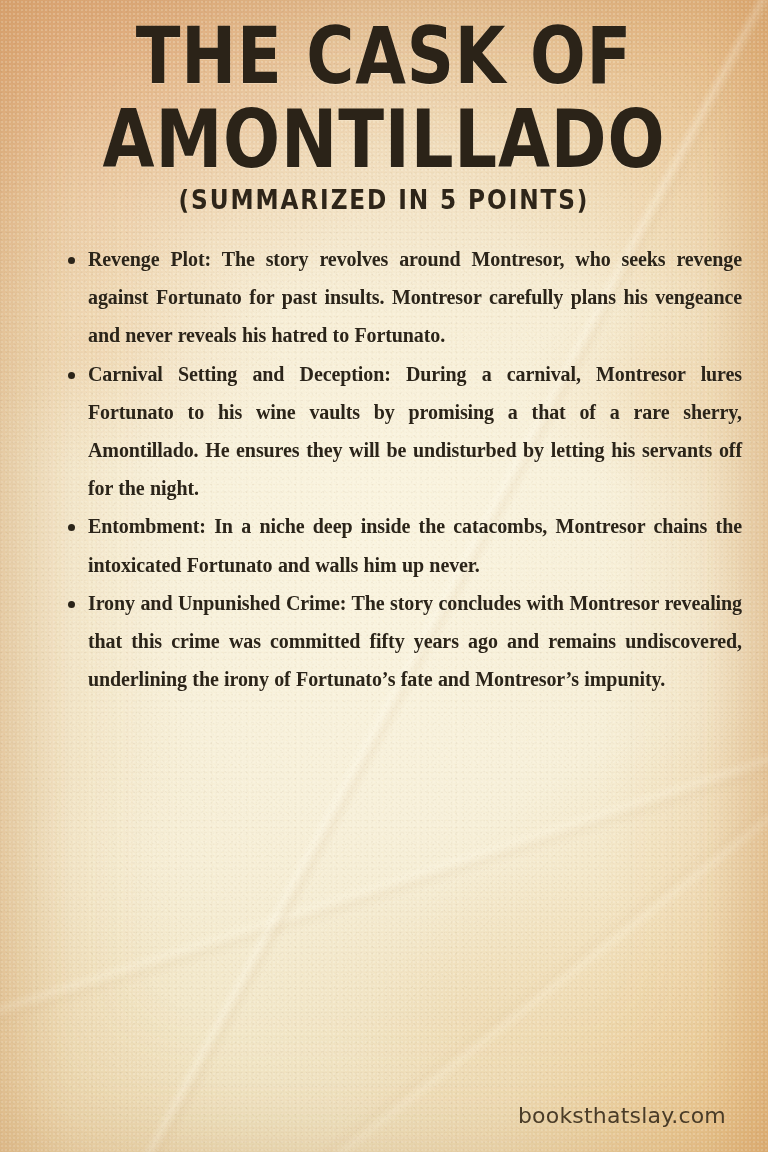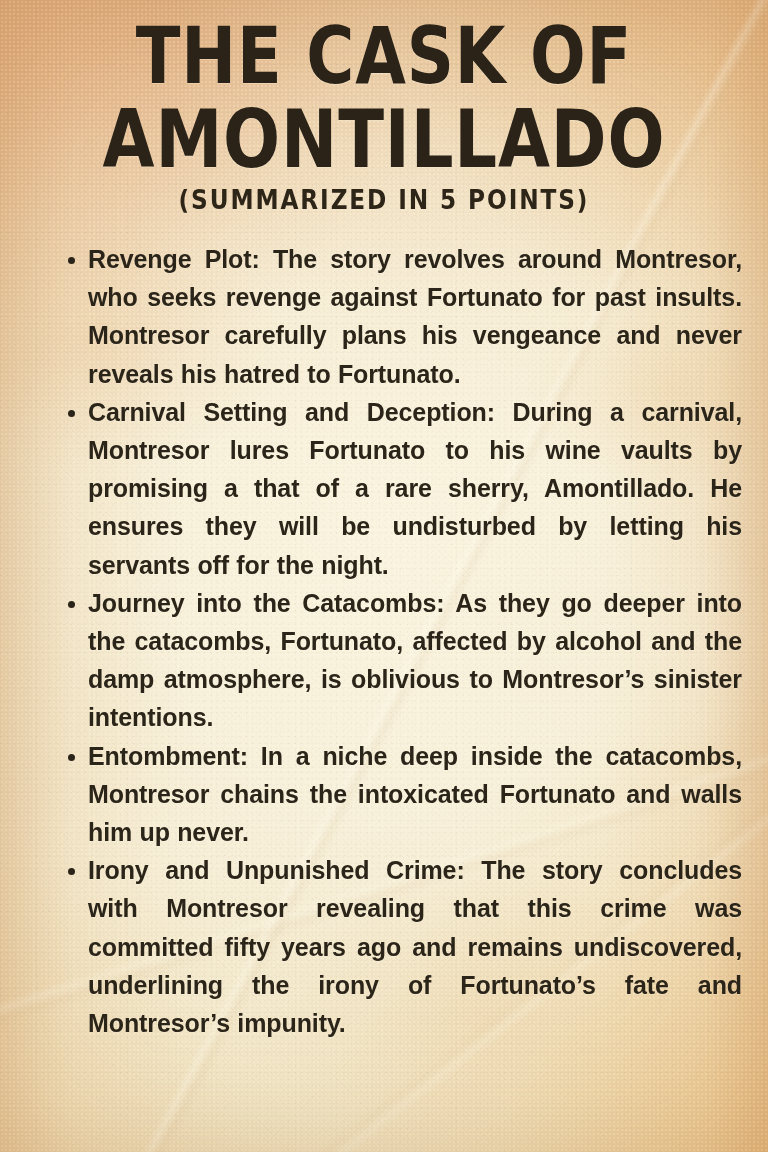--- a/index.html
+++ b/index.html
@@ -167,23 +167,23 @@
     margin: 0;
     padding: 0;
     list-style: none;
   }
 
   .point {
     position: relative;
     padding-left: 32px;
     margin: 0 0 0 0;
     color: #2b2419;
-    font-family: Liberation Sans, sans-serif;
+    font-family: Liberation Serif, serif;
     font-weight: 700;
-    font-size: 25px;
+    font-size: 20px;
     line-height: 38.2px;
     text-align: justify;
     text-justify: inter-word;
     letter-spacing: -0.1px;
     word-spacing: 0.5px;
     text-shadow: 0 1px 0 rgba(255,252,236,0.22);
   }
 
   .point::before {
     content: "";
@@ -235,25 +235,23 @@
     </div>
 
     <ul class="points">
       <li class="point">
         <span>Revenge Plot: The story revolves around Montresor, who seeks revenge against Fortunato for past insults. Montresor carefully plans his vengeance and never reveals his hatred to Fortunato.</span>
       </li>
       <li class="point">
         <span>Carnival Setting and Deception: During a carnival, Montresor lures Fortunato to his wine vaults by promising a that of a rare sherry, Amontillado. He ensures they will be undisturbed by letting his servants off for the night.</span>
       </li>
       <li class="point">
-        <span>Journey into the Catacombs: As they go deeper into the catacombs, Fortunato, affected by alcohol and the damp atmosphere, is oblivious to Montresor’s sinister intentions.</span>
-      </li>
-      <li class="point">
         <span>Entombment: In a niche deep inside the catacombs, Montresor chains the intoxicated Fortunato and walls him up never.</span>
       </li>
       <li class="point">
         <span>Irony and Unpunished Crime: The story concludes with Montresor revealing that this crime was committed fifty years ago and remains undiscovered, underlining the irony of Fortunato’s fate and Montresor’s impunity.</span>
       </li>
     </ul>
 
+    <div class="footer">booksthatslay.com</div>
 
   </div>
 </div>
 
 </body></html>

